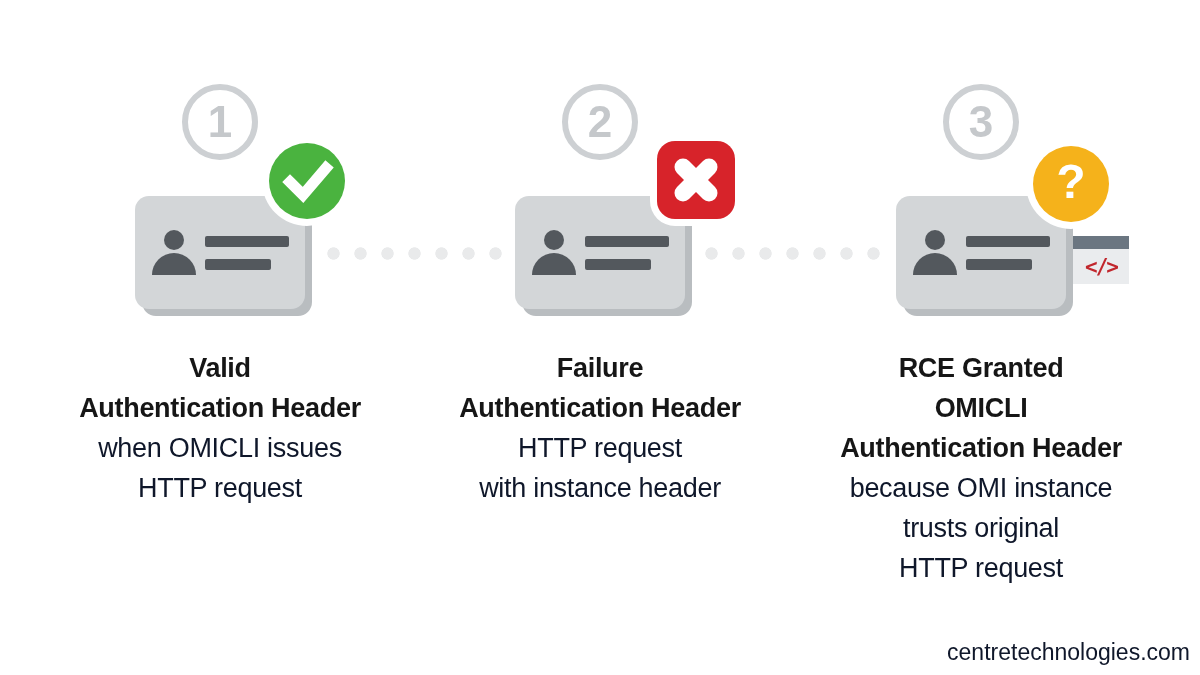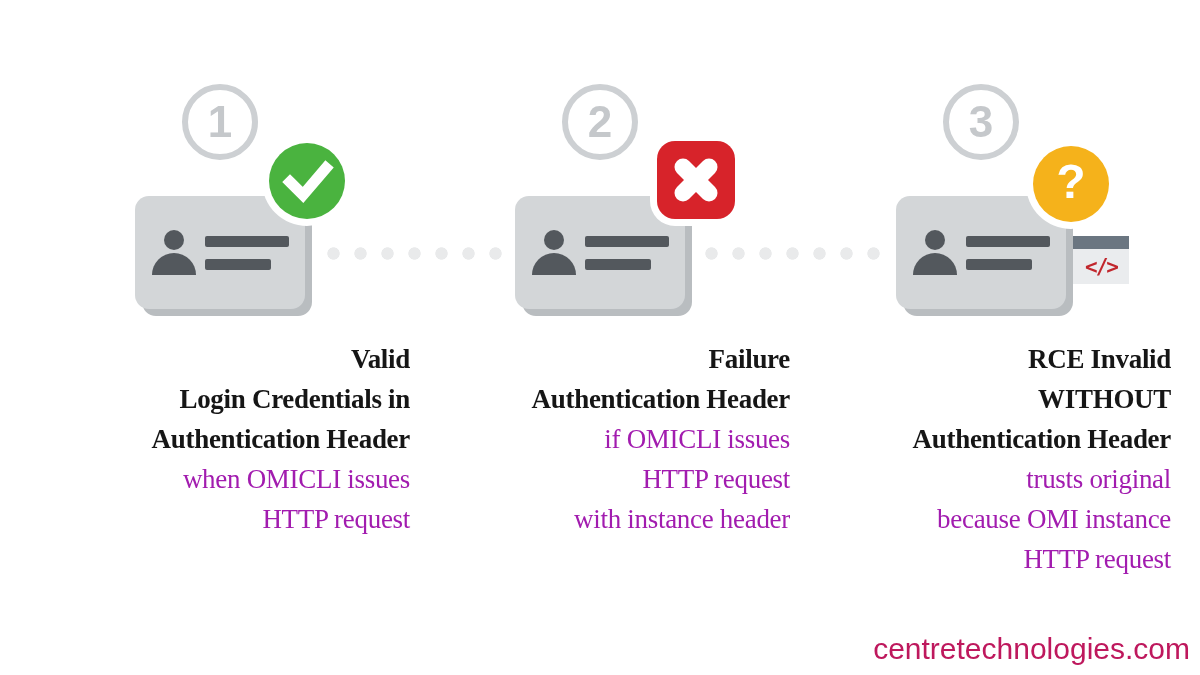--- a/index.html
+++ b/index.html
@@ -102,43 +102,43 @@
     height: 13px;
     z-index: 0;
     background-image: radial-gradient(circle closest-side, #e9eaeb 90%, rgba(255,255,255,0) 100%);
     background-size: 27px 13px;
     background-repeat: repeat-x;
   }
   .dots-1 { left: 320px; width: 190px; }
   .dots-2 { left: 698px; width: 196px; }
 
   
-  .step-text { margin-top: 23px; text-align: right; width: 380px; font-family: Liberation Serif, serif; }
+  .step-text { margin-top: 32px; text-align: center; width: 380px; }
   .heading-line {
     font-size: 27px;
     font-weight: bold;
     color: #161616;
     line-height: 40px;
     letter-spacing: -0.3px;
   }
   .body-line {
     font-size: 27px;
     font-weight: 400;
-    color: #a21caf;
+    color: #0f172a;
     line-height: 40px;
     letter-spacing: -0.3px;
   }
 
   
   .watermark {
     position: absolute;
     right: 10px;
     bottom: 9px;
-    font-size: 30px;
-    color: #be185d;
+    font-size: 23px;
+    color: #0f172a;
   }
 </style>
 </head>
 <body>
 
 <div class="canvas">
 
   <div class="dots dots-1"></div>
   <div class="dots dots-2"></div>
 
@@ -158,21 +158,20 @@
           <div class="person-body"></div>
         </div>
         <div class="bars">
           <div class="bar-top"></div>
           <div class="bar-bottom"></div>
         </div>
       </div>
     </div>
     <div class="step-text">
       <div class="heading-line">Valid</div>
-      <div class="heading-line">Login Credentials in</div>
       <div class="heading-line">Authentication Header</div>
       <div class="body-line">when OMICLI issues</div>
       <div class="body-line">HTTP request</div>
     </div>
   </div>
 
   <div class="step step-2">
     <div class="step-number">
       <span>2</span>
     </div>
@@ -190,21 +189,20 @@
         </div>
         <div class="bars">
           <div class="bar-top"></div>
           <div class="bar-bottom"></div>
         </div>
       </div>
     </div>
     <div class="step-text">
       <div class="heading-line">Failure</div>
       <div class="heading-line">Authentication Header</div>
-      <div class="body-line">if OMICLI issues</div>
       <div class="body-line">HTTP request</div>
       <div class="body-line">with instance header</div>
     </div>
   </div>
 
   <div class="step step-3">
     <div class="step-number">
       <span>3</span>
     </div>
     <div class="card-wrap">
@@ -222,24 +220,24 @@
           <div class="person-head"></div>
           <div class="person-body"></div>
         </div>
         <div class="bars">
           <div class="bar-top"></div>
           <div class="bar-bottom"></div>
         </div>
       </div>
     </div>
     <div class="step-text">
-      <div class="heading-line">RCE Invalid</div>
-      <div class="heading-line">WITHOUT</div>
+      <div class="heading-line">RCE Granted</div>
+      <div class="heading-line">OMICLI</div>
       <div class="heading-line">Authentication Header</div>
+      <div class="body-line">because OMI instance</div>
       <div class="body-line">trusts original</div>
-      <div class="body-line">because OMI instance</div>
       <div class="body-line">HTTP request</div>
     </div>
   </div>
 
   <div class="watermark">centretechnologies.com</div>
 
 </div>
 
 </body></html>

